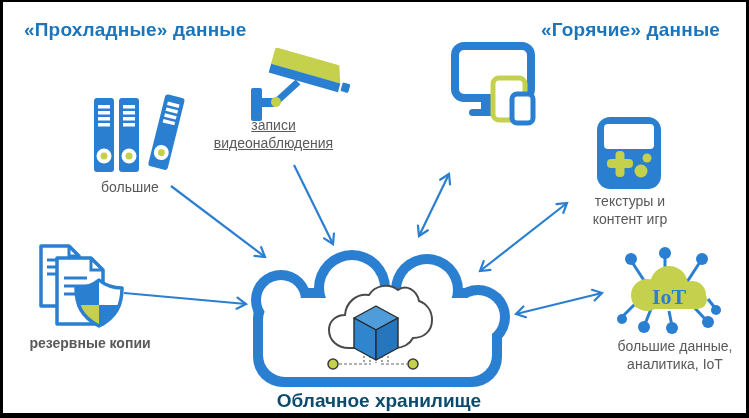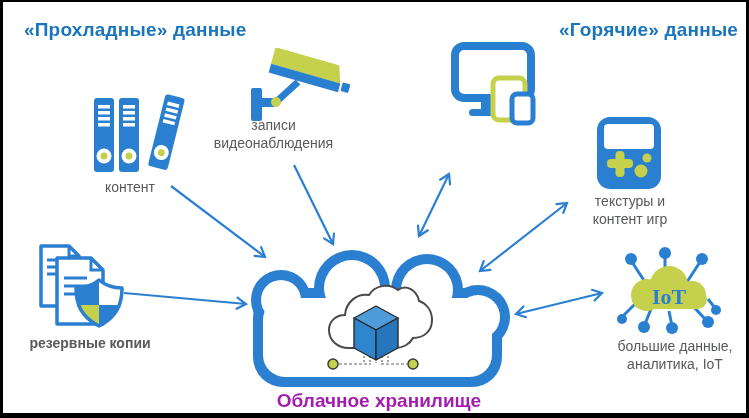--- a/index.html
+++ b/index.html
@@ -17,31 +17,31 @@
   }
   .abs{position:absolute;}
   .hdr{
     font-size:19px;font-weight:bold;color:#1b75bc;
     white-space:nowrap;letter-spacing:0.2px;
   }
   .node-label{
     color:#58595b;font-size:14px;line-height:18px;text-align:center;
   }
   .center-label{
-    font-size:19px;font-weight:bold;color:#a21caf;text-align:center;
+    font-size:19px;font-weight:bold;color:#0c4a6e;text-align:center;
   }
   svg{display:block;}
 </style>
 </head>
 <body>
 
 <div class="canvas">
 
   <div class="abs hdr" style="left:21px;top:17px;">«Прохладные» данные</div>
-  <div class="abs hdr" style="left:556px;top:17px;">«Горячие» данные</div>
+  <div class="abs hdr" style="left:538px;top:17px;">«Горячие» данные</div>
 
   <svg class="abs" style="left:0;top:0;" width="749" height="418" viewBox="0 0 749 418">
     <defs>
       <marker id="ah" markerUnits="userSpaceOnUse" markerWidth="18" markerHeight="18" refX="12" refY="8" orient="auto">
         <path d="M3,2.5 L12,8 L3,13.5" fill="none" stroke="#2b7fd0" stroke-width="2.2" stroke-linecap="round"></path>
       </marker>
       <marker id="ahs" markerUnits="userSpaceOnUse" markerWidth="18" markerHeight="18" refX="12" refY="8" orient="auto-start-reverse">
         <path d="M3,2.5 L12,8 L3,13.5" fill="none" stroke="#2b7fd0" stroke-width="2.2" stroke-linecap="round"></path>
       </marker>
     </defs>
@@ -82,38 +82,38 @@
           <rect x="4" y="13" width="12" height="3.5" fill="#fff"></rect>
           <rect x="4" y="19" width="12" height="3.5" fill="#fff"></rect>
           <rect x="4" y="25" width="12" height="3.5" fill="#fff"></rect>
           <circle cx="10" cy="58" r="7.5" fill="#fff"></circle>
             <circle cx="10" cy="58" r="3.5" fill="#c5d14d"></circle>
         </g>
       </g>
     </svg>
   </div>
   <div class="abs node-label" style="left:77px;top:176px;width:100px;">
-    <div>контент</div>
+    <div>большие</div>
   </div>
 
   <div class="abs" style="left:240px;top:46px;">
     <svg width="108" height="74" viewBox="0 0 108 74">
       <rect x="8" y="40" width="11" height="33" rx="2" fill="#2b7fd0"></rect>
       <rect x="8" y="50" width="24" height="9" rx="2" fill="#2b7fd0"></rect>
       <line x1="33" y1="54" x2="55" y2="34" stroke="#2b7fd0" stroke-width="7"></line>
       <g transform="rotate(16 60 28)">
         <rect x="26" y="8" width="66" height="17" fill="#c5d14d"></rect>
         <polygon points="26,8 92,8 98,25 26,25" fill="#c5d14d"></polygon>
         <rect x="26" y="25" width="72" height="9" fill="#2b7fd0"></rect>
         <rect x="100" y="23" width="8" height="9" rx="1.5" fill="#2b7fd0"></rect>
       </g>
       <circle cx="33" cy="54" r="5" fill="#c5d14d"></circle>
     </svg>
   </div>
-  <div class="abs node-label" style="left:193px;top:114px;width:155px;">
+  <div class="abs node-label" style="left:193px;top:114px;width:155px;text-decoration:underline;">
     <div>записи</div>
     <div>видеонаблюдения</div>
   </div>
 
   <div class="abs" style="left:446px;top:38px;">
     <svg width="116" height="88" viewBox="0 0 116 88">
       <rect x="6" y="6" width="76" height="52" rx="9" fill="#fff" stroke="#2b7fd0" stroke-width="8"></rect>
       <rect x="32" y="60" width="14" height="10" fill="#2b7fd0"></rect>
       <rect x="20" y="69" width="38" height="7" rx="3.5" fill="#2b7fd0"></rect>
       <rect x="44" y="38" width="32" height="42" rx="6" fill="#fff" stroke="#c5d14d" stroke-width="5"></rect>

